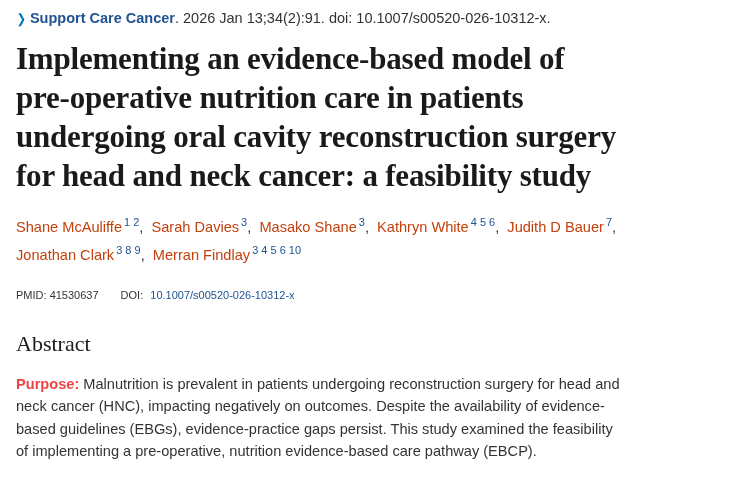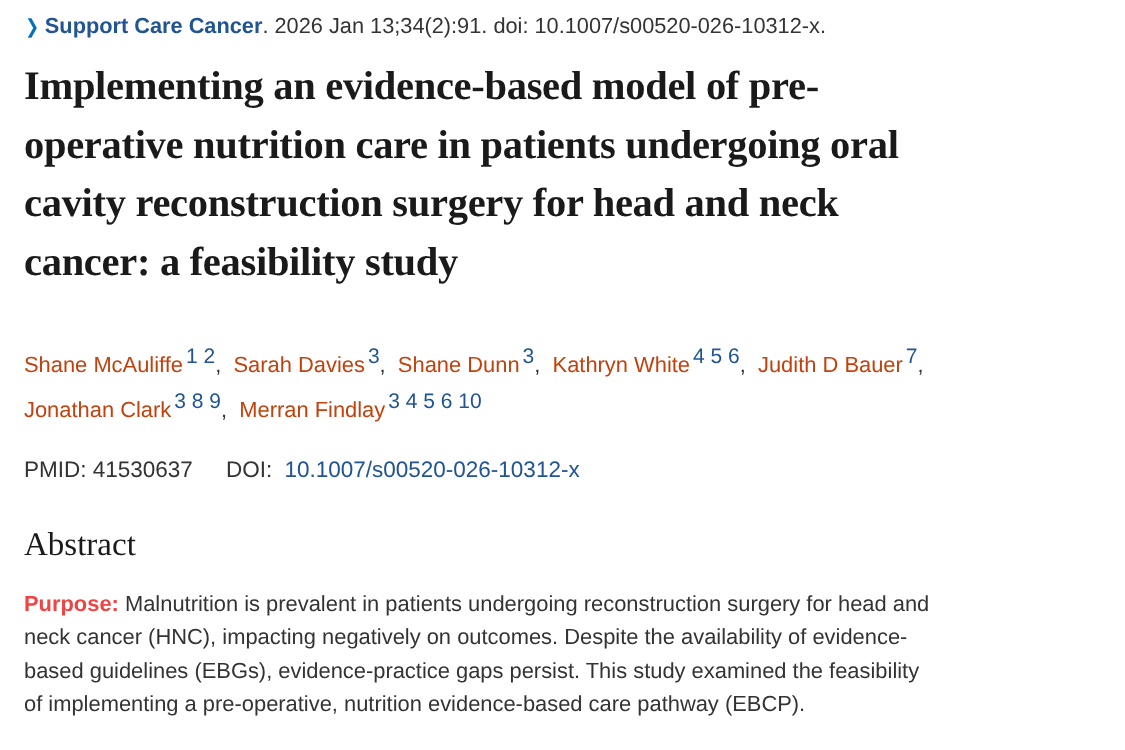--- a/index.html
+++ b/index.html
@@ -37,43 +37,43 @@
   .journal-name {
     color: #205493;
     font-weight: 600;
     text-decoration: none;
   }
   .journal-rest { color: #333333; }
 
   
   .title {
     font-family: "Liberation Serif", serif;
-    font-size: 27px;
+    font-size: 31px;
     line-height: 39px;
     font-weight: 700;
     color: #1a1a1a;
-    margin: 0 0 32px 0;
+    margin: 0 0 16px 0;
     letter-spacing: -0.2px;
   }
 
   
   .authors {
     font-size: 14.6px;
     line-height: 23px;
     color: #205493;
     margin-bottom: 18px;
     max-width: 720px;
   }
   .author {
     color: #c2410c;
     text-decoration: none;
     cursor: pointer;
   }
   .sup {
-    font-size: 14px;
+    font-size: 11px;
     vertical-align: super;
     color: #205493;
     margin-left: 2px;
     cursor: pointer;
   }
   .sep { color: #333333; }
 
   
   .affil-row {
     font-size: 14.5px;
@@ -88,21 +88,21 @@
   }
   .expand-btn {
     color: #205493;
     cursor: pointer;
     font-size: 14.5px;
   }
   .plus { color: #333333; margin-right: 3px; }
 
   
   .ids {
-    font-size: 15px;
+    font-size: 11px;
     line-height: 20px;
     color: #333333;
     margin-bottom: 26px;
     margin-top: 16px;
   }
   .ids .pmid { margin-right: 22px; }
   .doi-label { margin-right: 4px; }
   .doi-link {
     color: #205493;
     text-decoration: none;
@@ -131,21 +131,21 @@
 
   <div class="journal-line">
     <span class="chevron">❯</span><a class="journal-name" href="#">Support Care Cancer</a><span class="journal-rest">. 2026 Jan 13;34(2):91. doi: 10.1007/s00520-026-10312-x.</span>
   </div>
 
   <h1 class="title">Implementing an evidence-based model of pre-operative nutrition care in patients undergoing oral cavity reconstruction surgery for head and neck cancer: a feasibility study</h1>
 
   <div class="authors">
     <a class="author" href="#">Shane McAuliffe</a><span class="sup">1 2</span><span class="sep">,&nbsp;</span>
     <a class="author" href="#">Sarah Davies</a><span class="sup">3</span><span class="sep">,&nbsp;</span>
-    <a class="author" href="#">Shane Dunn</a><span class="sup">3</span><span class="sep">,&nbsp;</span>
+    <a class="author" href="#">Masako Shane</a><span class="sup">3</span><span class="sep">,&nbsp;</span>
     <a class="author" href="#">Kathryn White</a><span class="sup">4 5 6</span><span class="sep">,&nbsp;</span>
     <a class="author" href="#">Judith D Bauer</a><span class="sup">7</span><span class="sep">,&nbsp;</span>
     <a class="author" href="#">Jonathan Clark</a><span class="sup">3 8 9</span><span class="sep">,&nbsp;</span>
     <a class="author" href="#">Merran Findlay</a><span class="sup">3 4 5 6 10</span>
   </div>
 
 
   <div class="ids">
     <span class="pmid"><span>PMID:</span>
       <span>41530637</span></span><span class="doi-label">DOI:</span>

